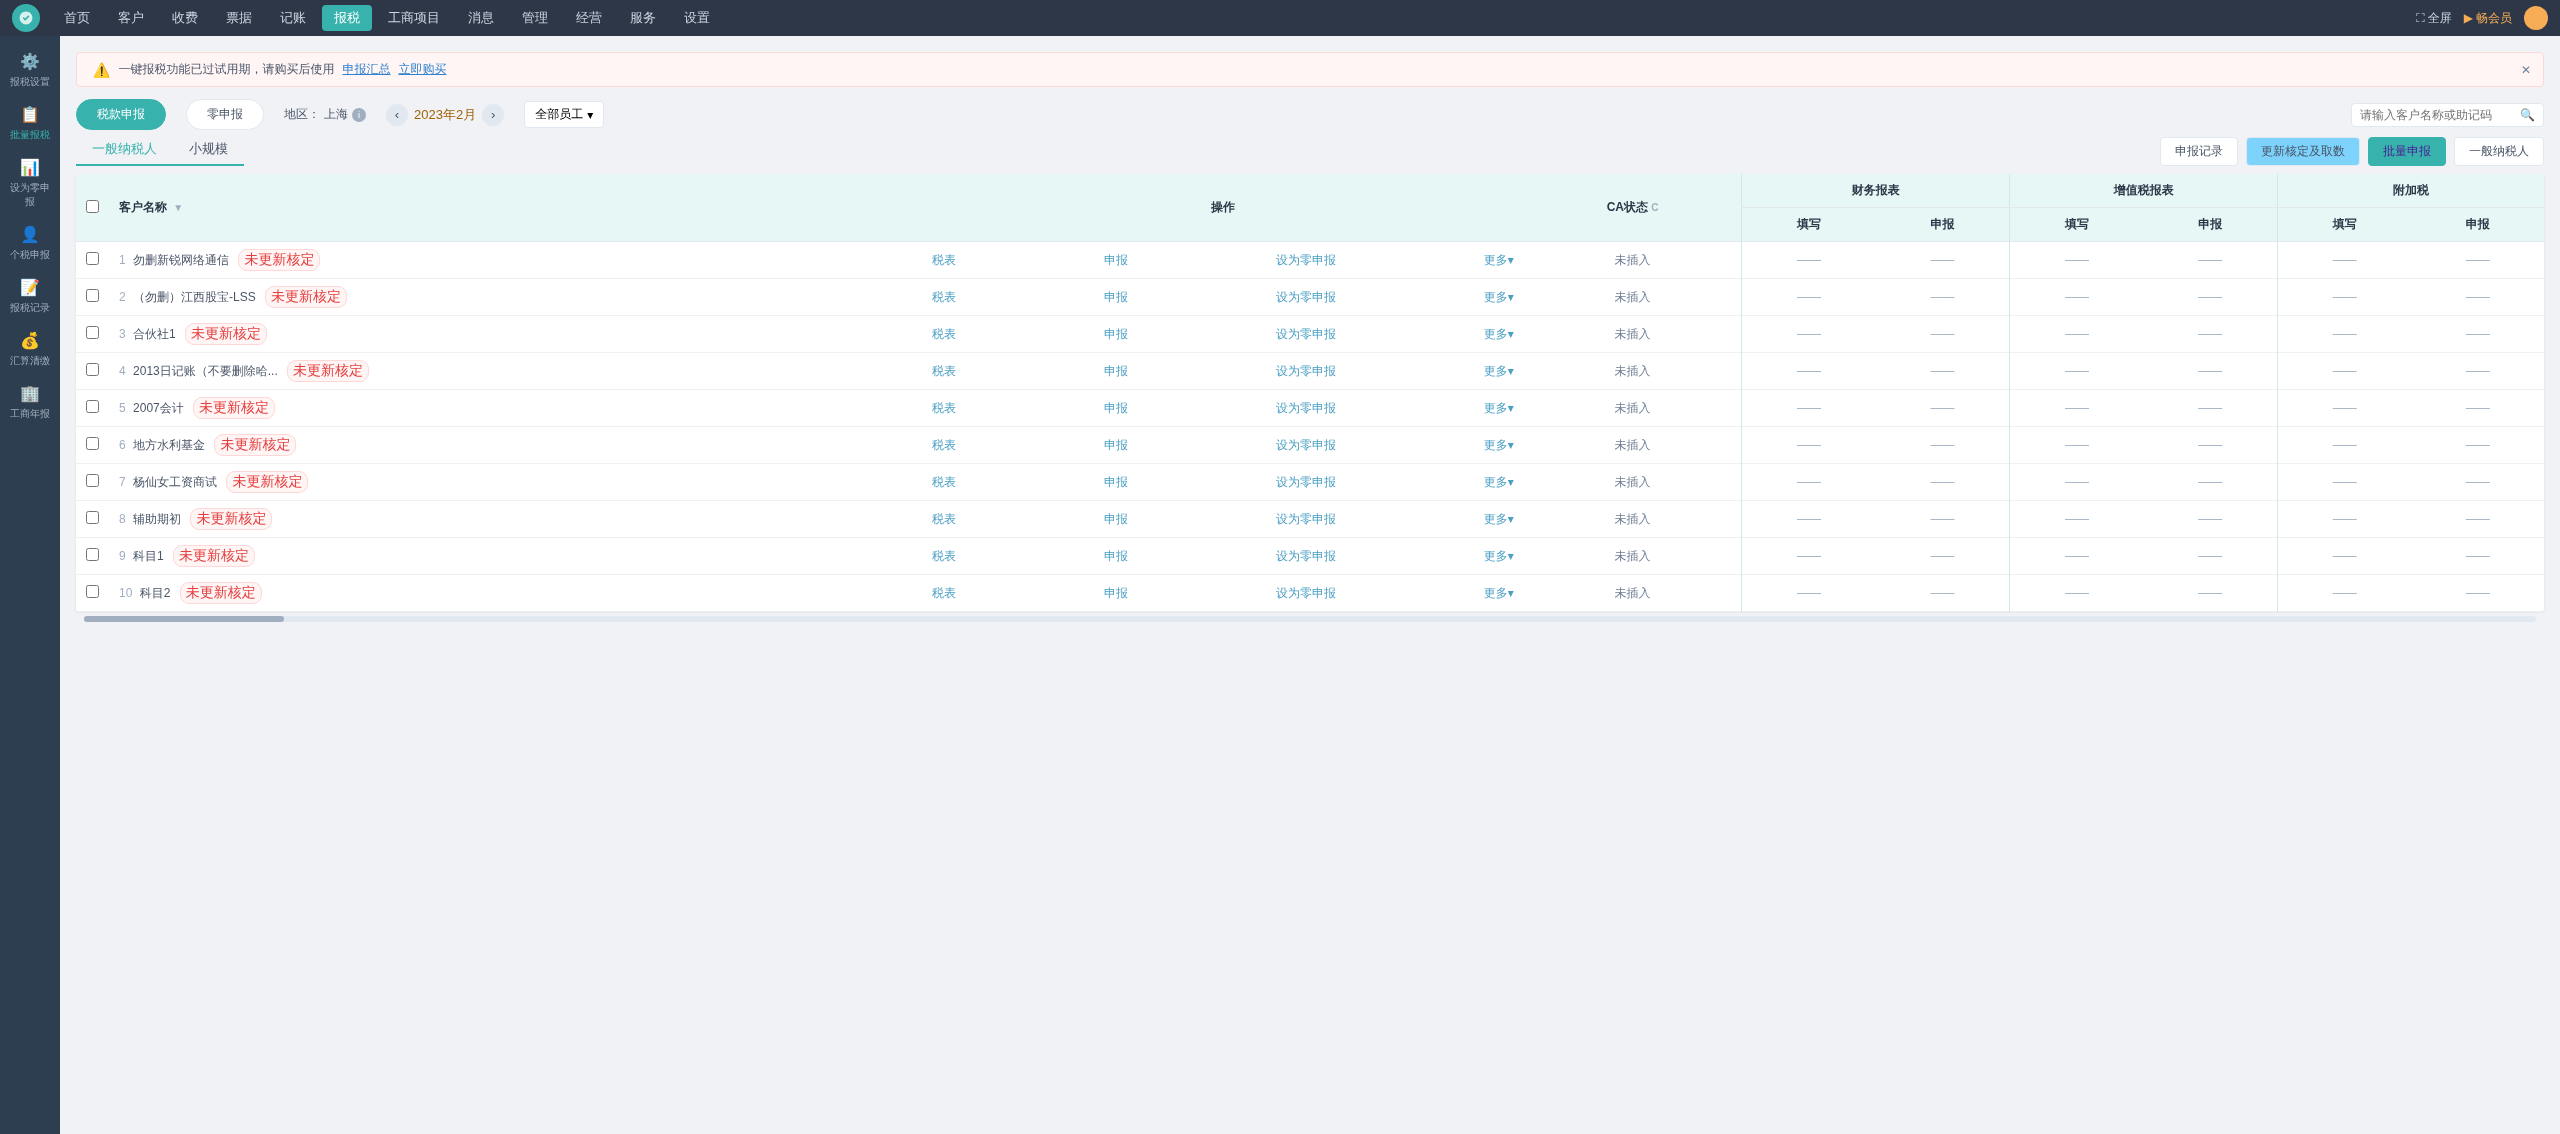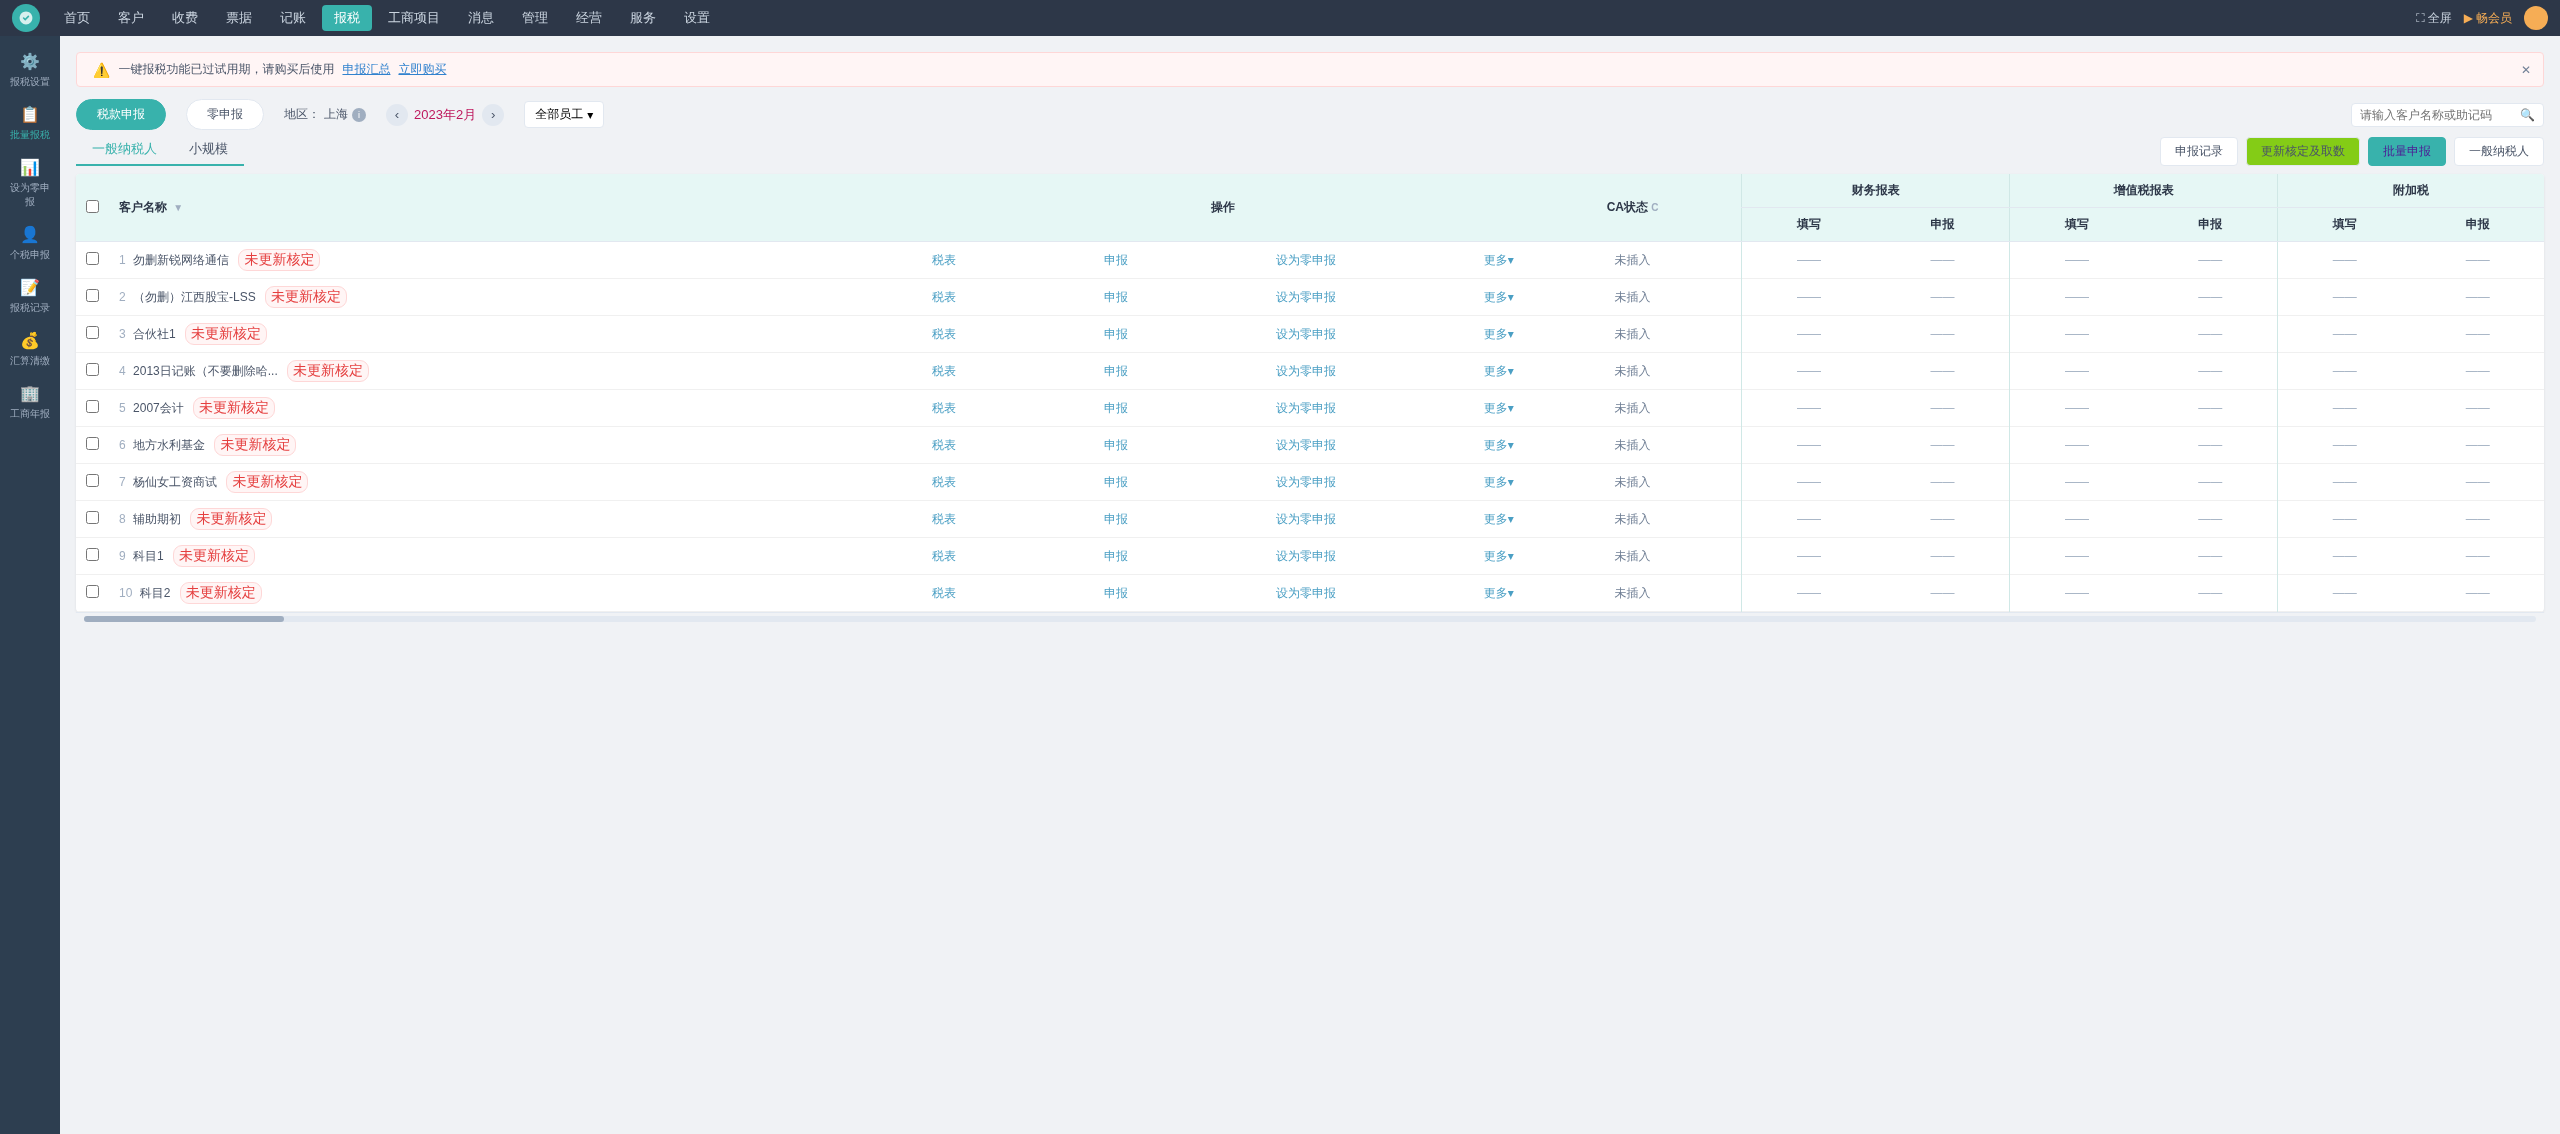--- a/index.html
+++ b/index.html
@@ -36,33 +36,33 @@
     .trial-banner .close-btn { position: absolute; right: 12px; cursor: pointer; color: #718096; }
 
     
     .filter-bar { display: flex; align-items: center; gap: 20px; margin-bottom: 4px; }
     .tab-btn { padding: 6px 20px; border-radius: 20px; border: 1px solid #e2e8f0; background: #fff; cursor: pointer; font-size: 12px; color: #4a5568; }
     .tab-btn.active { background: #38b2ac; color: #fff; border-color: #38b2ac; }
     .region-selector { display: flex; align-items: center; gap: 4px; font-size: 12px; color: #4a5568; }
     .info-icon { width: 14px; height: 14px; border-radius: 50%; background: #a0aec0; color: #fff; display: inline-flex; align-items: center; justify-content: center; font-size: 9px; cursor: pointer; }
     .month-nav { display: flex; align-items: center; gap: 6px; }
     .month-nav .arrow-btn { width: 22px; height: 22px; border-radius: 50%; background: #e2e8f0; border: none; cursor: pointer; display: flex; align-items: center; justify-content: center; color: #4a5568; }
-    .month-display { font-size: 13px; color: #be185d; font-weight: 500; text-align: right; }
+    .month-display { font-size: 13px; color: #a16207; font-weight: 500; text-align: right; }
     .dept-selector { display: flex; align-items: center; gap: 4px; border: 1px solid #e2e8f0; background: #fff; padding: 4px 10px; border-radius: 4px; cursor: pointer; font-size: 12px; }
     .search-box { display: flex; align-items: center; border: 1px solid #e2e8f0; background: #fff; padding: 4px 8px; border-radius: 4px; margin-left: auto; }
     .search-box input { border: none; outline: none; font-size: 12px; width: 160px; color: #4a5568; }
     .search-icon { color: #a0aec0; cursor: pointer; }
     .taxpayer-tabs { display: flex; gap: 0; border-bottom: 2px solid #38b2ac; }
     .taxpayer-tab { padding: 6px 16px; cursor: pointer; font-size: 13px; color: #4a5568; border-bottom: 2px solid transparent; margin-bottom: -2px; }
     .taxpayer-tab.active { color: #38b2ac; border-bottom-color: #38b2ac; }
     .action-btns { margin-left: auto; display: flex; gap: 8px; }
     .btn { padding: 5px 14px; border-radius: 4px; border: 1px solid; cursor: pointer; font-size: 12px; }
     .btn-default { border-color: #e2e8f0; background: #fff; color: #4a5568; }
     .btn-primary { background: #38b2ac; border-color: #38b2ac; color: #4c1d95; }
-    .btn-outline { border-color: #e2e8f0; background: #84cc16; color: #4a5568; }
+    .btn-outline { border-color: #e2e8f0; background: #7dd3fc; color: #4a5568; }
 
     
     .table-wrapper { background: #fff; border-radius: 4px; overflow: auto; box-shadow: 0 1px 3px rgba(0,0,0,0.08); }
     table { width: 100%; border-collapse: collapse; min-width: 900px; }
     thead th { background: #e6f7f5; color: #2d3748; font-size: 12px; font-weight: 600; padding: 8px 10px; border-bottom: 1px solid #e2e8f0; text-align: center; white-space: nowrap; }
     thead th.left { text-align: left; }
     .th-group { background: #e6f7f5; border-bottom: 1px solid #e2e8f0; }
     .th-subgroup { background: #f0fafa; border-bottom: 1px solid #e2e8f0; }
     tbody tr { border-bottom: 1px solid #f0f0f0; }
     tbody td { padding: 7px 10px; font-size: 12px; color: #4a5568; text-align: center; white-space: nowrap; }

